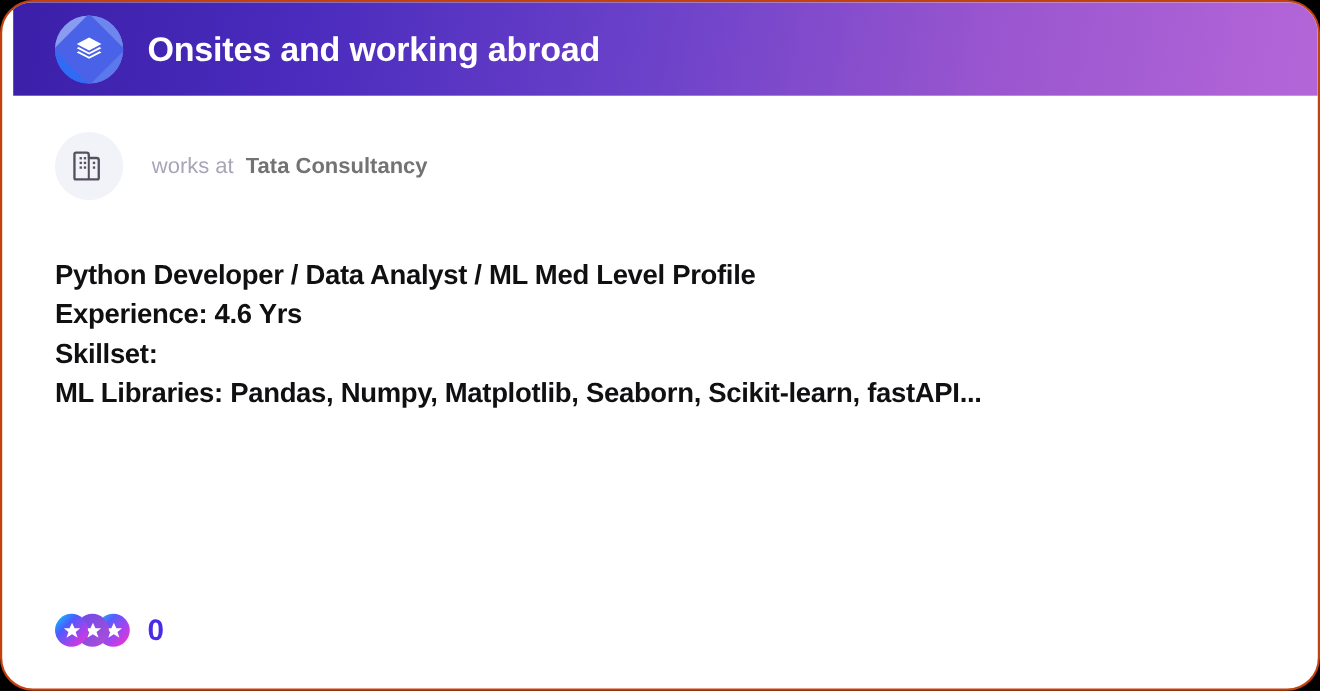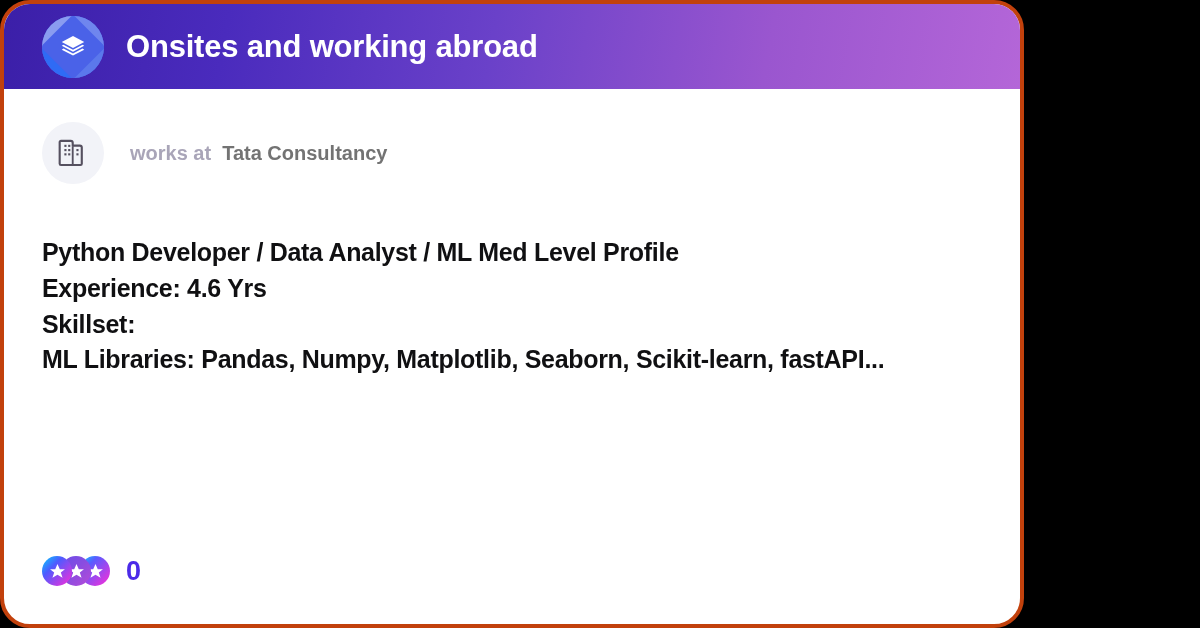--- a/index.html
+++ b/index.html
@@ -8,28 +8,29 @@
     width: 1200px;
     height: 628px;
     background: #000000;
     font-family: "Liberation Sans", sans-serif;
     overflow: hidden;
   }
 
   .card {
     position: absolute;
     left: 0; top: 0;
-    width: 1024px;
+    width: 1200px;
     height: 628px;
     background: #ffffff;
     border-radius: 30px;
-    border: 4px solid #c2410c;
+    border: 2px solid #c2410c;
     overflow: hidden;
     display: flex;
     flex-direction: column;
+    padding-left: 10px;
   }
 
   
   .header {
     height: 85px;
     flex: 0 0 85px;
     background: linear-gradient(100deg, #3b1fa8 0%, #4a2bbd 22%, #6a41c9 48%, #9a56cf 75%, #b466d8 100%);
     display: flex;
     align-items: center;
     padding-left: 38px;
@@ -111,21 +112,21 @@
     justify-content: center;
   }
   .author-avatar svg { width: 34px; height: 34px; }
 
   .author-meta {
     display: flex;
     align-items: baseline;
     gap: 11px;
     font-size: 20px;
   }
-  .works-at { color: #a9a5b8; font-weight: bold; }
+  .works-at { color: #a9a5b8; font-weight: normal; }
   .company  { color: #737373; font-weight: bold; }
 
   
   .post-text {
     margin-top: 50px;
     font-size: 25px;
     line-height: 1.43;
     font-weight: bold;
     color: #101012;
     letter-spacing: -0.3px;

